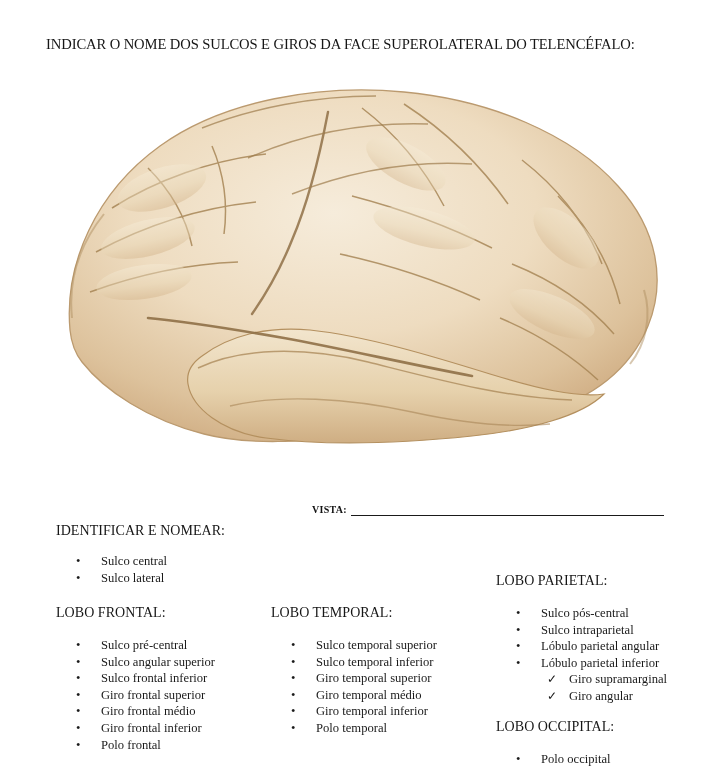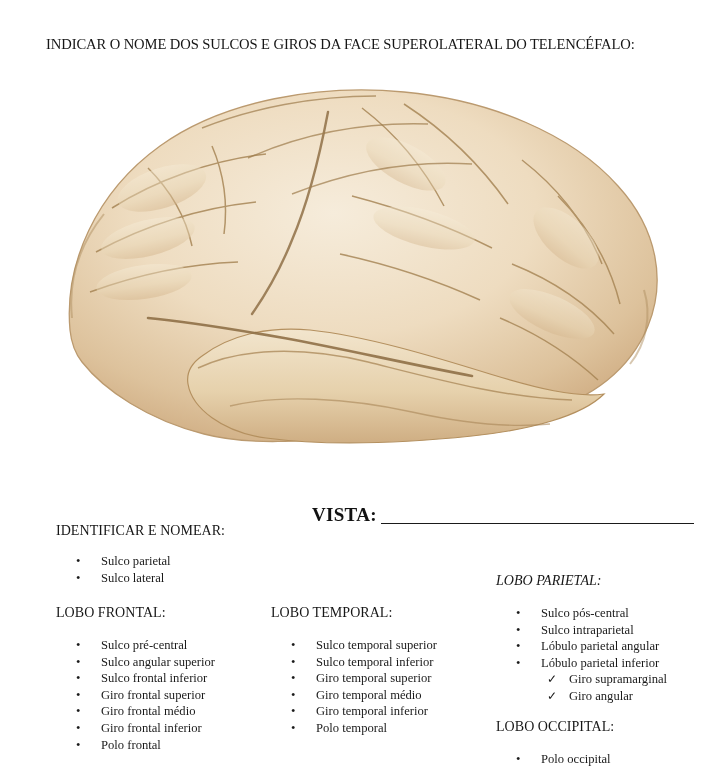--- a/index.html
+++ b/index.html
@@ -37,21 +37,21 @@
     width: 620px;
     height: 400px;
   }
   #brain-figure svg { display: block; width: 100%; height: 100%; }
 
   
   #vista-block {
     position: absolute;
     left: 312px;
     top: 504px;
-    font-size: 19px;
+    font-size: 10px;
     white-space: nowrap;
   }
   #vista-label { font-weight: bold; letter-spacing: 0.3px; }
   #vista-rule {
     display: inline-block;
     width: 313px;
     border-bottom: 1.6px solid #1a1a1a;
     vertical-align: -3px;
     margin-left: 4px;
   }
@@ -107,21 +107,21 @@
   
   #identificar-head { left: 56px;  top: 523px; }
   #identificar-list { left: 56px;  top: 553px; }
 
   #frontal-head     { left: 56px;  top: 605px; }
   #frontal-list     { left: 56px;  top: 637px; }
 
   #temporal-head    { left: 271px; top: 605px; }
   #temporal-list    { left: 271px; top: 637px; }
 
-  #parietal-head    { left: 496px; top: 573px; font-style: italic; }
+  #parietal-head    { left: 496px; top: 573px; }
   #parietal-list    { left: 496px; top: 605px; }
 
   #occipital-head   { left: 496px; top: 719px; }
   #occipital-list   { left: 496px; top: 751px; }
 </style>
 </head>
 <body>
 
 <div id="doc-title">INDICAR O NOME DOS SULCOS E GIROS DA FACE SUPEROLATERAL DO TELENCÉFALO:</div>
 
@@ -227,21 +227,21 @@
 </div>
 
 <div id="vista-block">
   <span id="vista-label">VISTA:</span><span id="vista-rule"></span>
 </div>
 
 <div class="section-head" id="identificar-head">IDENTIFICAR E NOMEAR:</div>
 <ul class="bullet-list" id="identificar-list">
   <li>
     <span class="bullet-mark">•</span>
-    <span>Sulco parietal</span>
+    <span>Sulco central</span>
   </li>
   <li>
     <span class="bullet-mark">•</span>
     <span>Sulco lateral</span>
   </li>
 </ul>
 
 <div class="section-head" id="frontal-head">LOBO FRONTAL:</div>
 <ul class="bullet-list" id="frontal-list">
   <li>

